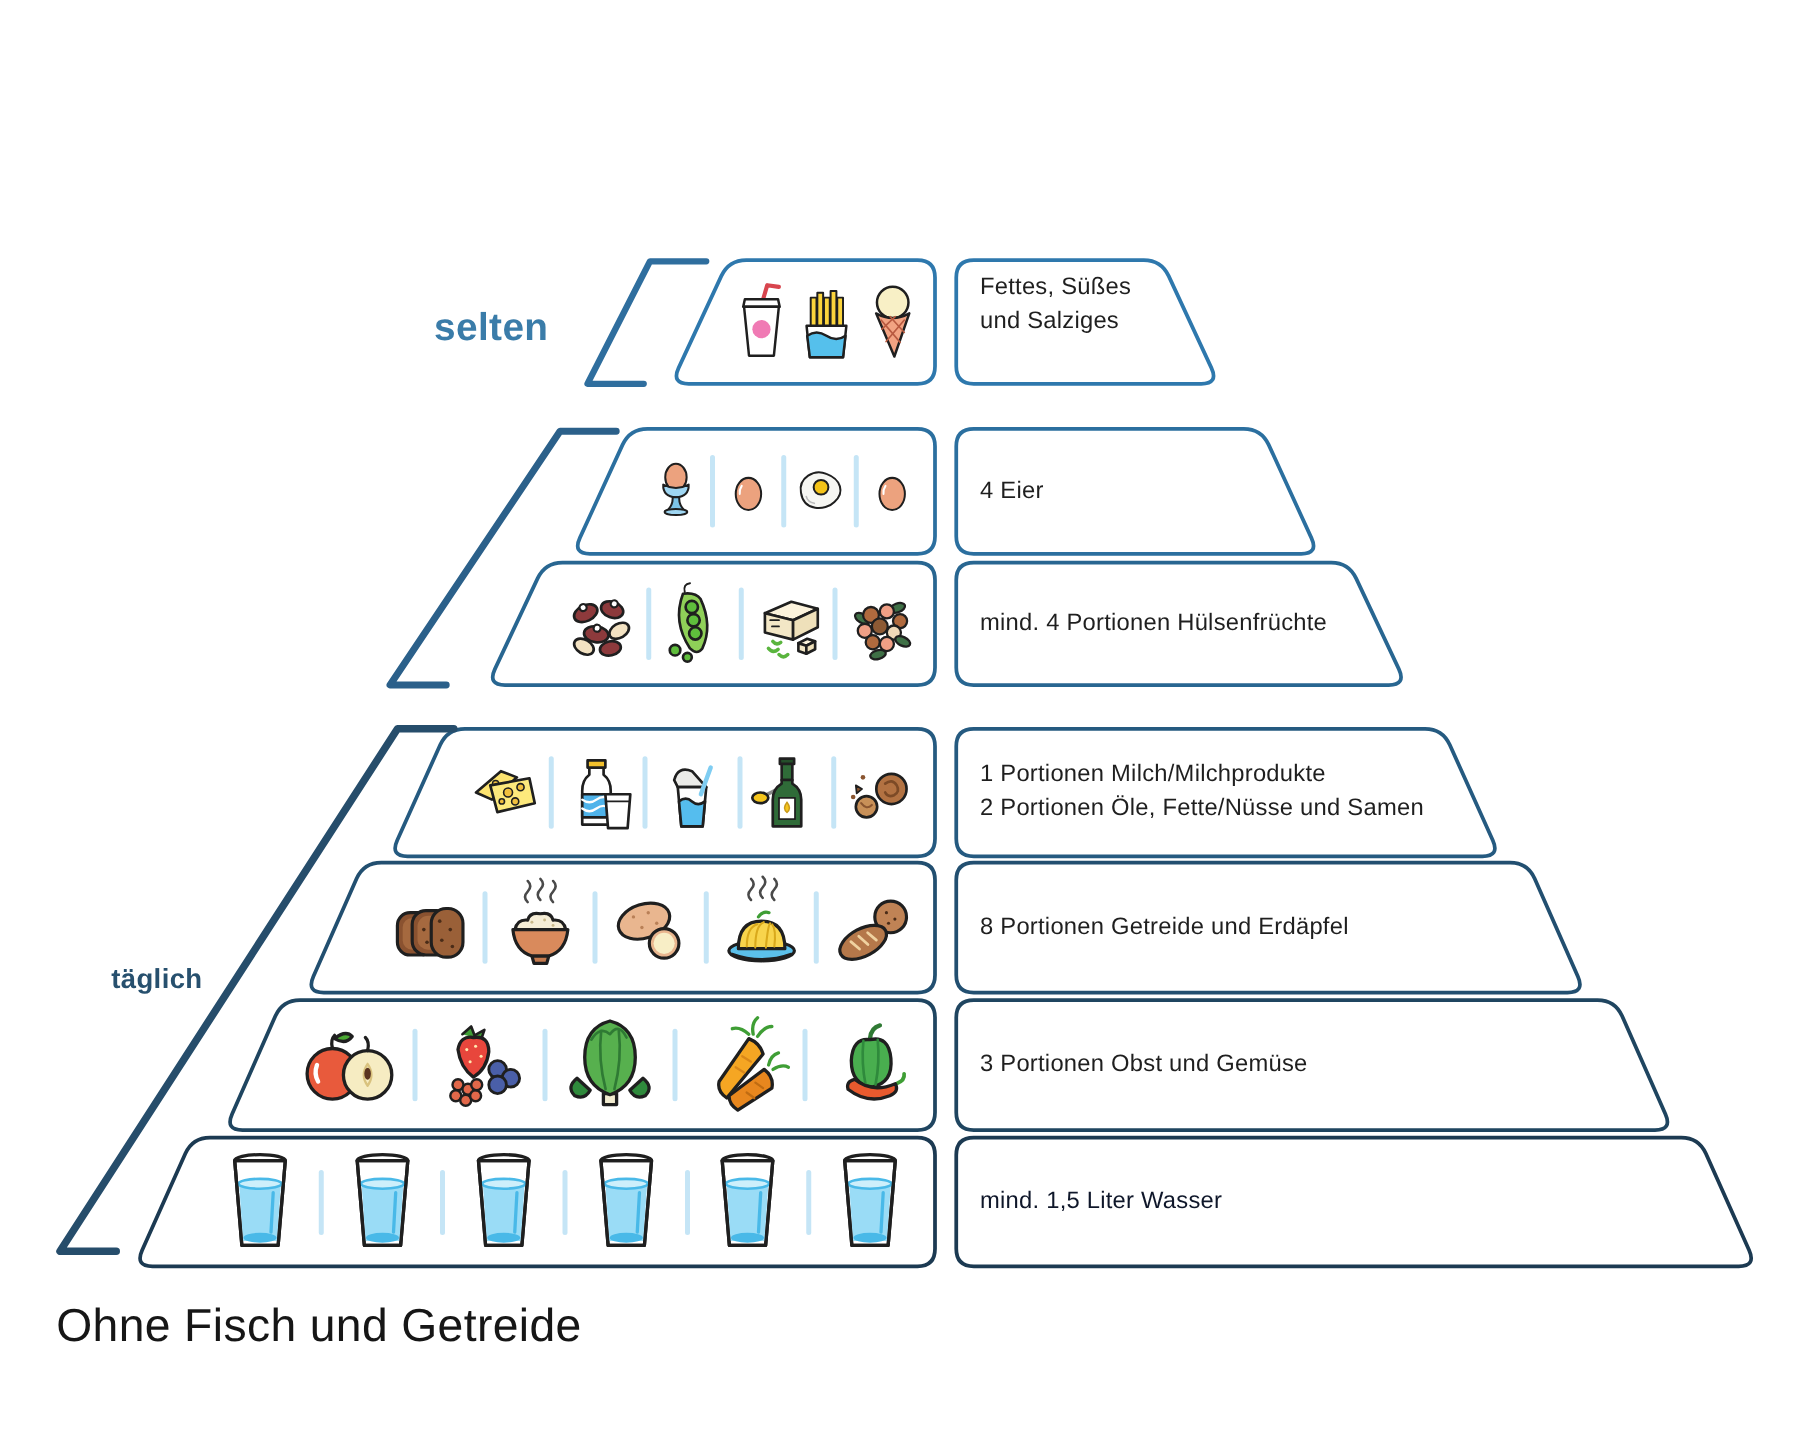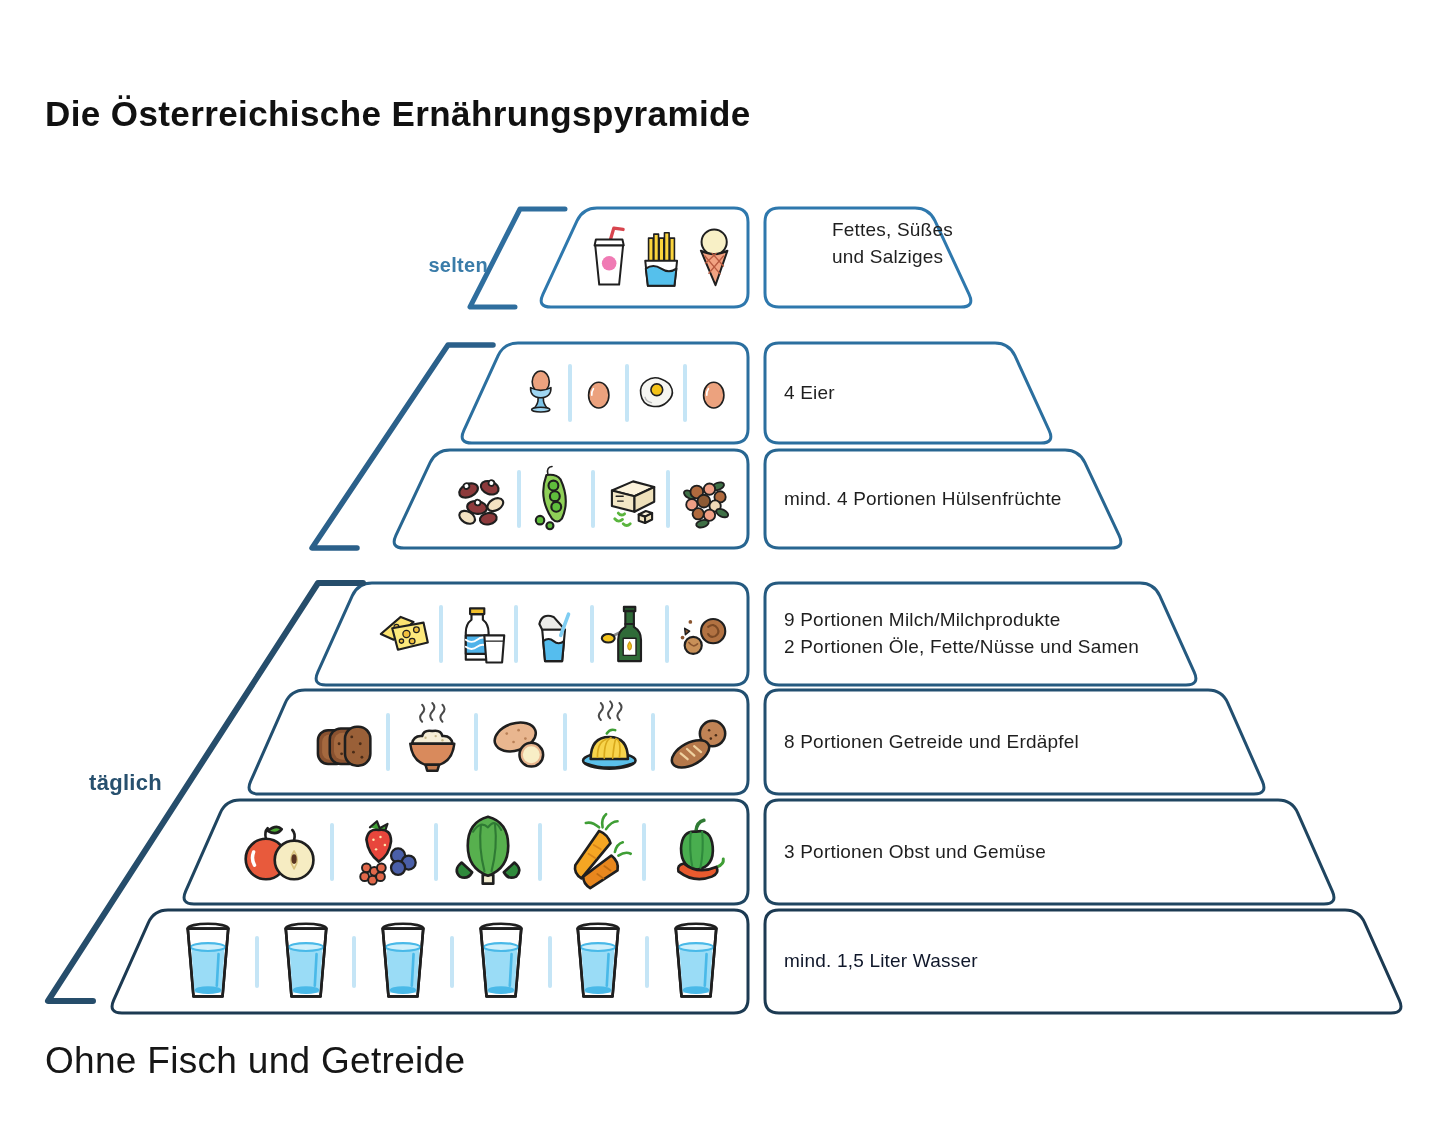--- a/index.html
+++ b/index.html
@@ -5,21 +5,21 @@
   html,body{margin:0;padding:0;background:#ffffff;}
   body{width:1440px;height:1147px;position:relative;overflow:hidden;
        font-family:"Liberation Sans","DejaVu Sans",sans-serif;}
   #stage{position:absolute;inset:0;}
   #bg{position:absolute;left:0;top:0;width:1440px;height:1147px;}
   .page-title{position:absolute;left:45px;top:94px;font-size:35px;font-weight:700;
               color:#111;letter-spacing:.4px;}
   .footer-note{position:absolute;left:45px;top:1040px;font-size:37px;font-weight:400;
                color:#161616;letter-spacing:.3px;}
   .grp-label{position:absolute;font-weight:700;text-align:right;letter-spacing:.3px;}
-  .grp-selten{left:298px;top:254px;width:190px;font-size:20px;}
+  .grp-selten{left:298px;top:244px;width:190px;font-size:31px;text-align:center;}
   .grp-woch{left:118px;top:424px;width:254px;font-size:31px;}
   .grp-tag{left:18px;top:770px;width:144px;font-size:22px;}
   .strip{position:absolute;display:flex;align-items:center;justify-content:space-between;}
   .strip.cluster{justify-content:center;}
   .icon{display:inline-block;}
   .icon svg{display:block;width:100%;height:100%;}
   .divider{width:4px;border-radius:2px;flex:0 0 auto;}
   .lvl-label{position:absolute;display:flex;align-items:center;
              font-size:19px;color:#1f1f1f;white-space:pre-line;line-height:1.42;
              padding-left:19px;box-sizing:border-box;letter-spacing:.2px;}
@@ -40,21 +40,20 @@
       <path d="M285.3 702.8 Q291 690 305.0 690.0 L734.0 690.0 Q748 690 748.0 704.0 L748.0 780.0 Q748 794 734.0 794.0 L259.0 794.0 Q245 794 250.7 781.2 Z" fill="#ffffff" stroke="#224f70" stroke-width="3"></path>
       <path d="M765.0 704.0 Q765 690 779.0 690.0 L1208.0 690.0 Q1222 690 1227.7 702.8 L1262.3 781.2 Q1268 794 1254.0 794.0 L779.0 794.0 Q765 794 765.0 780.0 Z" fill="#ffffff" stroke="#224f70" stroke-width="3"></path>
       <path d="M220.3 812.8 Q226 800 240.0 800.0 L734.0 800.0 Q748 800 748.0 814.0 L748.0 890.0 Q748 904 734.0 904.0 L194.0 904.0 Q180 904 185.7 891.2 Z" fill="#ffffff" stroke="#1f4560" stroke-width="3"></path>
       <path d="M765.0 814.0 Q765 800 779.0 800.0 L1278.0 800.0 Q1292 800 1297.7 812.8 L1332.3 891.2 Q1338 904 1324.0 904.0 L779.0 904.0 Q765 904 765.0 890.0 Z" fill="#ffffff" stroke="#1f4560" stroke-width="3"></path>
       <path d="M148.3 922.8 Q154 910 168.0 910.0 L734.0 910.0 Q748 910 748.0 924.0 L748.0 999.0 Q748 1013 734.0 1013.0 L122.0 1013.0 Q108 1013 113.7 1000.2 Z" fill="#ffffff" stroke="#1c3a52" stroke-width="3"></path>
       <path d="M765.0 924.0 Q765 910 779.0 910.0 L1345.0 910.0 Q1359 910 1364.7 922.8 L1399.3 1000.2 Q1405 1013 1391.0 1013.0 L779.0 1013.0 Q765 1013 765.0 999.0 Z" fill="#ffffff" stroke="#1c3a52" stroke-width="3"></path>
       <polyline points="565,209 520,209 470,307 515,307" fill="none" stroke="#2f6e9e" stroke-width="5" stroke-linecap="round" stroke-linejoin="round"></polyline>
       <polyline points="493,345 448,345 312,548 357,548" fill="none" stroke="#2b608a" stroke-width="5.5" stroke-linecap="round" stroke-linejoin="round"></polyline>
       <polyline points="363,583 318,583 48,1001 93,1001" fill="none" stroke="#264d6b" stroke-width="6" stroke-linecap="round" stroke-linejoin="round"></polyline>
     </svg>
-  <div class="page-title" style="color: rgb(17, 17, 17);">Die Österreichische Ernährungspyramide</div>
   <div class="grp-label grp-selten" style="color: rgb(58, 124, 169);">selten</div>
   <div class="grp-label grp-tag" style="color: rgb(39, 80, 110);">täglich</div>
   <div id="levels">
       <div class="strip cluster lvl-0" style="left: 583px; top: 208px; width: 157px; height: 99px;">
         <span class="icon" style="width: 96px; height: 96px; margin: 0px -7px;">
           <svg viewBox="0 0 100 100">
             <g stroke="#1f1f1f" stroke-width="3" stroke-linejoin="round" stroke-linecap="round" fill="none">
               <polyline points="52,22 57,5 71,7" stroke="#d8454e" stroke-width="5"></polyline>
               <path d="M30 22 H70 L72 31 H28 Z" fill="#ffffff"></path>
               <path d="M29 31 H71 L65 90 H35 Z" fill="#ffffff"></path>
@@ -85,21 +84,21 @@
               <g stroke="#b85a40" stroke-width="2">
                 <path d="M36 47 L59 74"></path>
                 <path d="M47 43 L64 62"></path>
                 <path d="M64 47 L42 73"></path>
                 <path d="M53 43 L37 58"></path>
               </g>
             </g>
           </svg>
         </span>
       </div>
-      <div class="lvl-label" style="left: 765px; top: 208px; width: 164px; height: 72px; color: rgb(31, 31, 31); margin-left: 48px;">Fettes, Süßes
+      <div class="lvl-label" style="left: 765px; top: 208px; width: 164px; height: 72px; color: rgb(31, 31, 31);">Fettes, Süßes
 und Salziges</div>
       <div class="strip lvl-1" style="left: 514px; top: 343px; width: 226px; height: 100px;">
         <span class="icon" style="width: 88px; height: 88px;">
           <svg viewBox="0 0 100 100">
             <g stroke="#1f1f1f" stroke-width="3" stroke-linejoin="round" stroke-linecap="round" fill="none">
               <ellipse cx="50" cy="29" rx="16" ry="20" fill="#eca27e"></ellipse>
               <path d="M31 40 Q30 58 50 59 Q70 58 69 40 Q50 50 31 40 Z" fill="#9fd6f2"></path>
               <path d="M45 59 Q46 70 37 79 L63 79 Q54 70 55 59 Z" fill="#7cc4e8"></path>
               <ellipse cx="50" cy="81" rx="17" ry="4.5" fill="#9fd6f2"></ellipse>
             </g>
@@ -289,21 +288,21 @@
               <path d="M55 40 q8 -6 13 2 q4 7 -3 11 q-7 3 -10 -3" stroke="#7c4a26"></path>
               <circle cx="34" cy="66" r="12" fill="#c89058"></circle>
               <path d="M28 62 q6 8 12 2" stroke="#8a5530" stroke-width="2.4"></path>
               <path d="M22 42 l7 4 -6 5 Z" fill="#8a5530" stroke-width="2"></path>
               <circle cx="30" cy="33" r="2.6" fill="#8a5530" stroke="none"></circle>
               <circle cx="19" cy="55" r="2.6" fill="#8a5530" stroke="none"></circle>
             </g>
           </svg>
         </span>
       </div>
-      <div class="lvl-label" style="left: 765px; top: 583px; width: 389px; height: 102px; color: rgb(31, 31, 31);">9 Portionen Milch/Milchprodukte
+      <div class="lvl-label" style="left: 765px; top: 583px; width: 389px; height: 102px; color: rgb(31, 31, 31);">1 Portionen Milch/Milchprodukte
 2 Portionen Öle, Fette/Nüsse und Samen</div>
       <div class="strip lvl-4" style="left: 301px; top: 690px; width: 439px; height: 104px;">
         <span class="icon" style="width: 88px; height: 88px;">
           <svg viewBox="0 0 100 100">
             <g stroke="#1f1f1f" stroke-width="3" stroke-linejoin="round" stroke-linecap="round" fill="none">
               <rect x="20" y="36" width="34" height="40" rx="12" fill="#8a5230"></rect>
               <rect x="25" y="41" width="24" height="30" rx="9" fill="#a5693f" stroke="none"></rect>
               <rect x="34" y="34" width="36" height="42" rx="13" fill="#8a5230"></rect>
               <rect x="39" y="39" width="26" height="32" rx="10" fill="#a5693f" stroke="none"></rect>
               <rect x="52" y="32" width="30" height="46" rx="14" fill="#9a6038"></rect>

